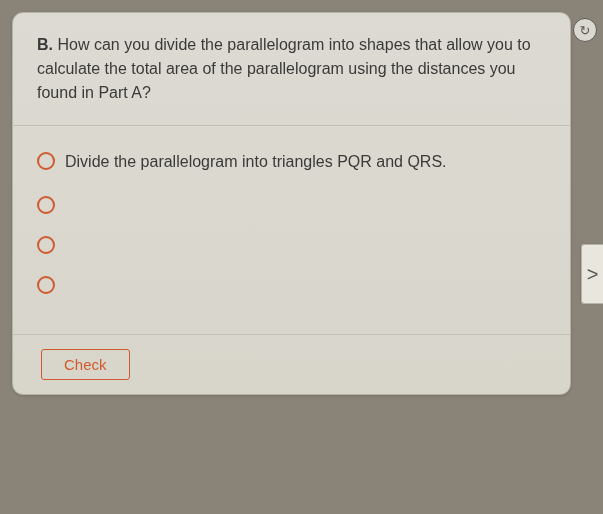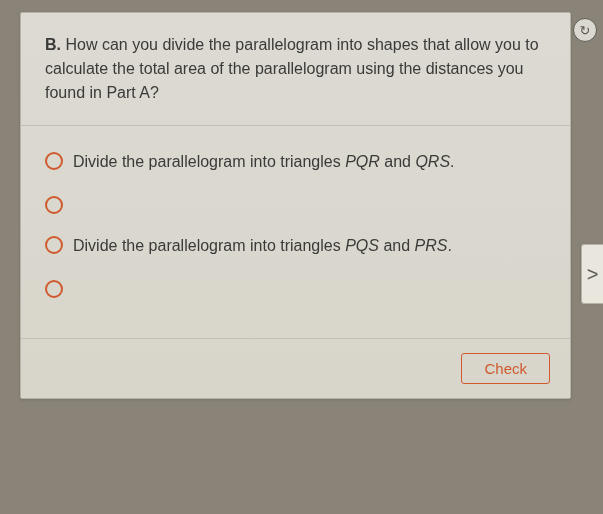--- a/index.html
+++ b/index.html
@@ -10,23 +10,23 @@
     body {
       font-family: Arial, sans-serif;
       background: #8a8478;
       width: 603px;
       height: 514px;
       position: relative;
       overflow: hidden;
     }
     .card {
       background: linear-gradient(to bottom, #dcdad2 0%, #d8d5cb 100%);
-      margin: 12px 32px 12px 20px;
+      margin: 12px 32px 12px 12px;
       border: 1px solid #b5b2a8;
-      border-radius: 2px;
+      border-radius: 11px;
       box-shadow: 0 1px 3px rgba(0,0,0,0.15);
     }
     .question-header {
       padding: 20px 24px;
       border-bottom: 1px solid #c2bfb4;
       color: #3a3a38;
       font-size: 16px;
       line-height: 1.5;
     }
     .question-header .label {
@@ -51,27 +51,26 @@
       height: 18px;
       border: 2px solid #d05a2e;
       border-radius: 50%;
       margin-top: 2px;
       background: transparent;
     }
     .option-text {
       flex: 1;
     }
     .option-text .italic {
-      font-style: italic;
     }
     .footer {
-      padding: 14px 20px;
+      padding: 14px 28px;
       border-top: 1px solid #c2bfb4;
       display: flex;
-      justify-content: flex-end;
+      justify-content: flex-start;
     }
     .check-btn {
       background: transparent;
       border: 1.5px solid #d05a2e;
       color: #d05a2e;
       padding: 6px 22px;
       font-size: 15px;
       border-radius: 3px;
       cursor: pointer;
     }
@@ -124,23 +123,20 @@
       <span class="radio-circle"></span>
       <span class="option-text">
         <span>Divide the parallelogram into triangles </span><span class="italic">PQR</span><span> and </span><span class="italic">QRS</span><span>.</span>
       </span>
     </div>
     <div class="option">
       <span class="radio-circle"></span>
     </div>
     <div class="option">
       <span class="radio-circle"></span>
-      <span class="option-text">
-        <span>Divide the parallelogram into triangles </span><span class="italic">PQS</span><span> and </span><span class="italic">PRS</span><span>.</span>
-      </span>
     </div>
     <div class="option">
       <span class="radio-circle"></span>
     </div>
   </div>
 
   <div class="footer">
     <button class="check-btn">Check</button>
   </div>
 </div>

